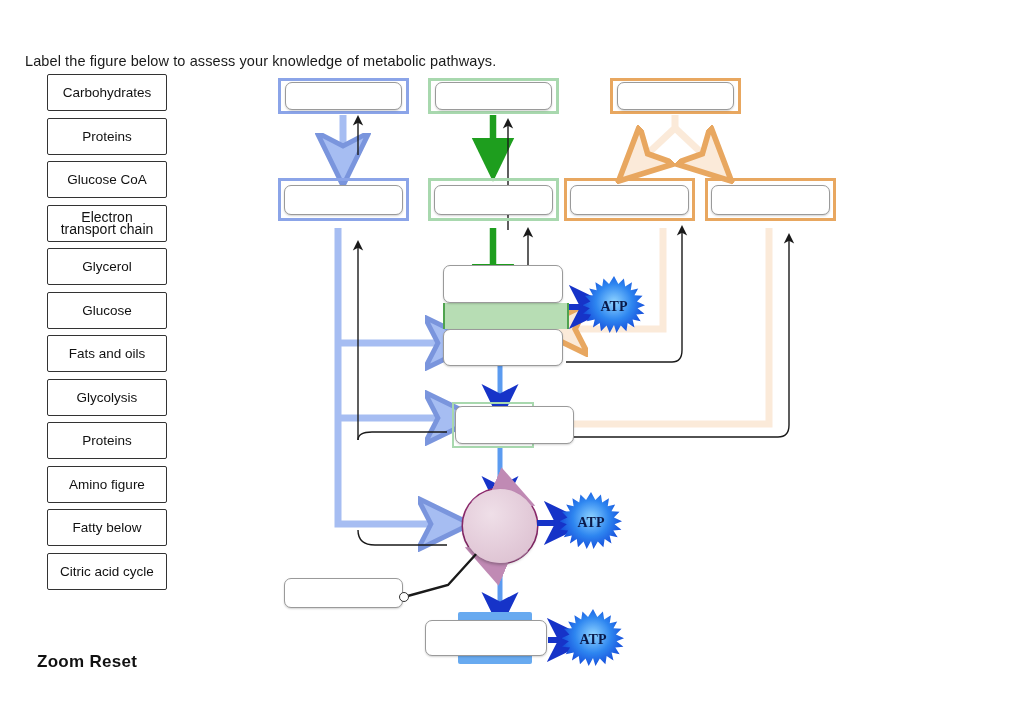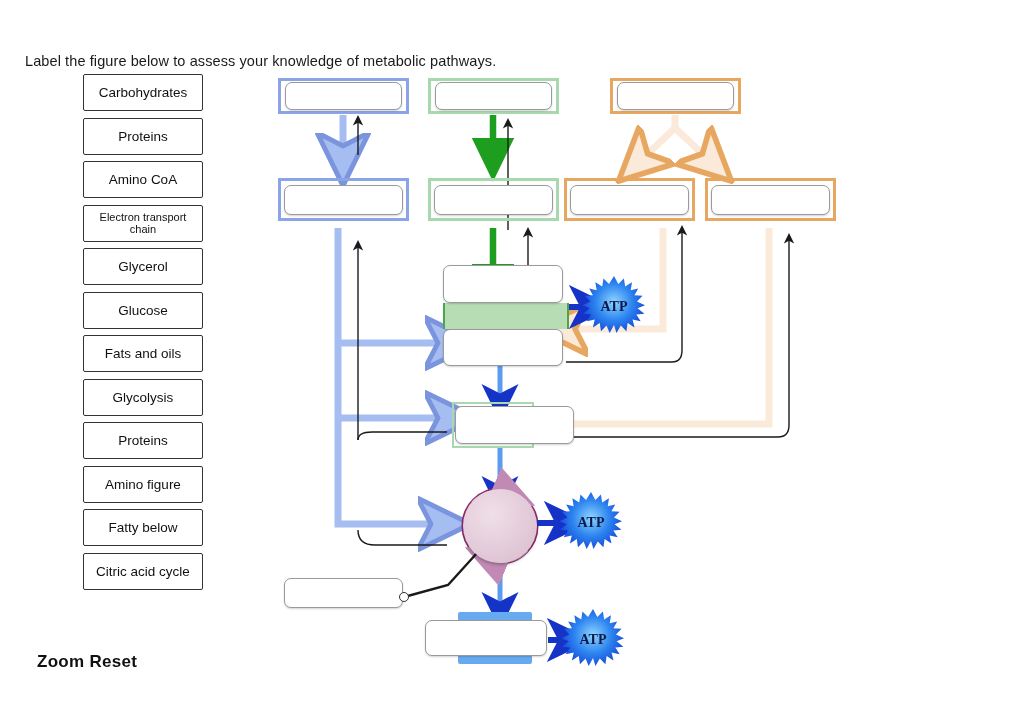--- a/index.html
+++ b/index.html
@@ -12,23 +12,23 @@
     position:absolute;left:25px;top:33px;
     font-size:14.5px;color:#1a1a1a;letter-spacing:.1px;margin-top:20px;
   }
   
   #bank{position:absolute;left:47px;top:74px;width:120px;}
   .chip{
     box-sizing:border-box;width:120px;height:37px;
     border:1px solid #333;border-radius:2px;background:#fff;
     display:flex;align-items:center;justify-content:center;
     text-align:center;font-size:13.5px;line-height:13px;
-    margin-bottom:6.5px;color:#111;padding:0 4px;margin-left:36px;
-  }
-  .chip.two{font-size:11px;line-height:12px;}
+    margin-bottom:6.5px;color:#111;padding:0 4px;
+  }
+  .chip.two{font-size:14px;line-height:12px;}
   #zoomreset{
     position:absolute;left:37px;top:652px;
     font-size:17px;font-weight:bold;color:#111;letter-spacing:.3px;
   }
   
   #fig{position:absolute;left:0;top:0;width:946px;height:710px;}
   svg{position:absolute;left:0;top:0;}
   
   .blank{
     position:absolute;box-sizing:border-box;background:#ffffff;
@@ -66,21 +66,21 @@
   }
 </style>
 </head>
 <body>
 
 <div id="prompt">Label the figure below to assess your knowledge of metabolic pathways.</div>
 
 <div id="bank">
   <div class="chip">Carbohydrates</div>
   <div class="chip">Proteins</div>
-  <div class="chip">Amino CoA</div>
+  <div class="chip">Glucose CoA</div>
   <div class="chip two">Electron transport chain</div>
   <div class="chip">Glycerol</div>
   <div class="chip">Glucose</div>
   <div class="chip">Fats and oils</div>
   <div class="chip">Glycolysis</div>
   <div class="chip">Proteins</div>
   <div class="chip">Amino figure</div>
   <div class="chip">Fatty below</div>
   <div class="chip">Citric acid cycle</div>
 </div>

